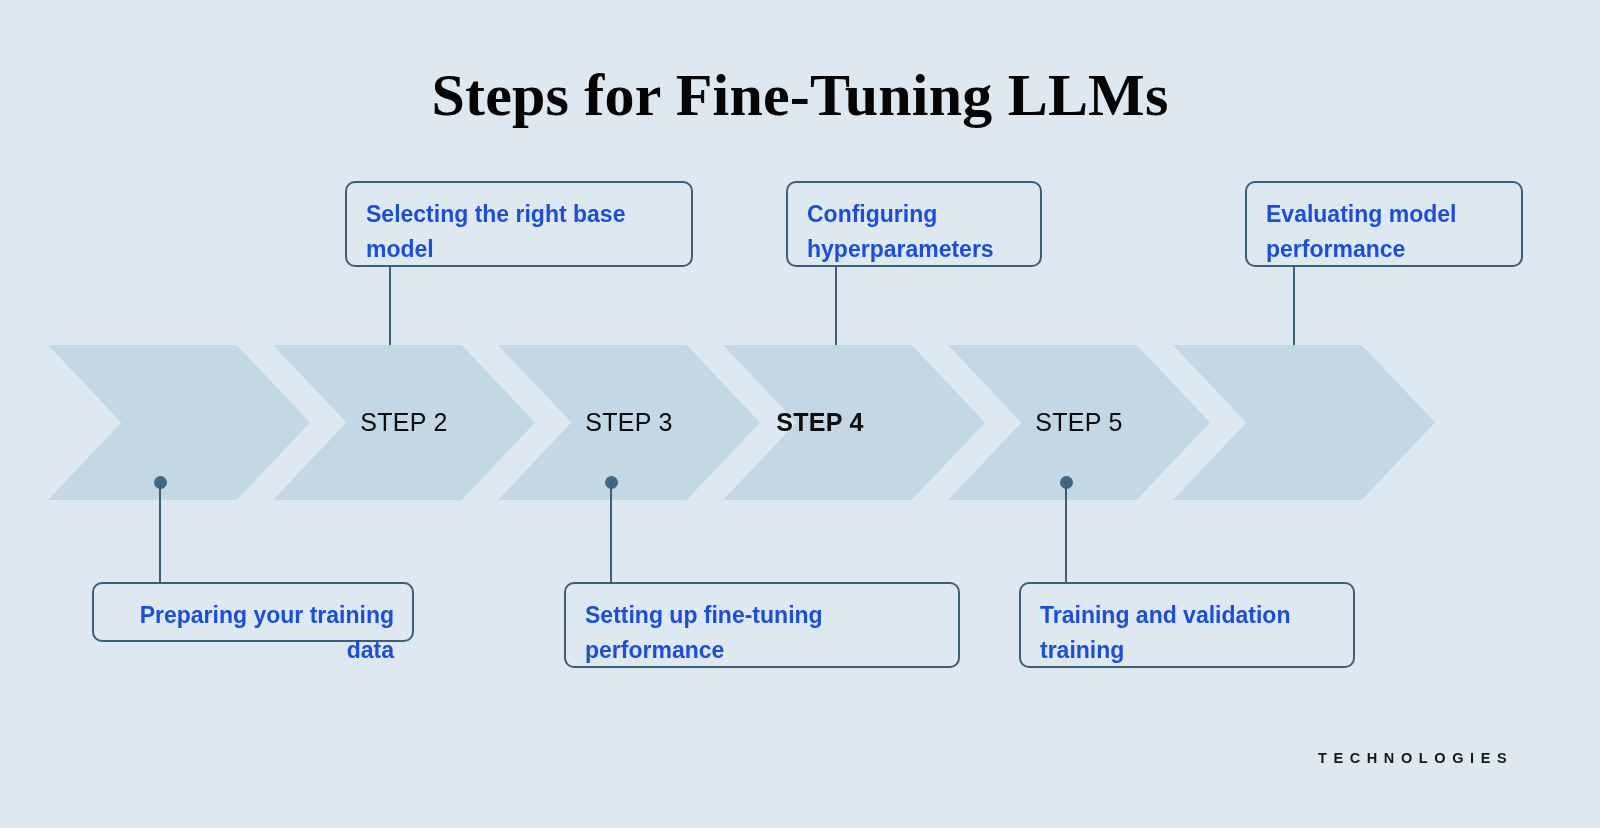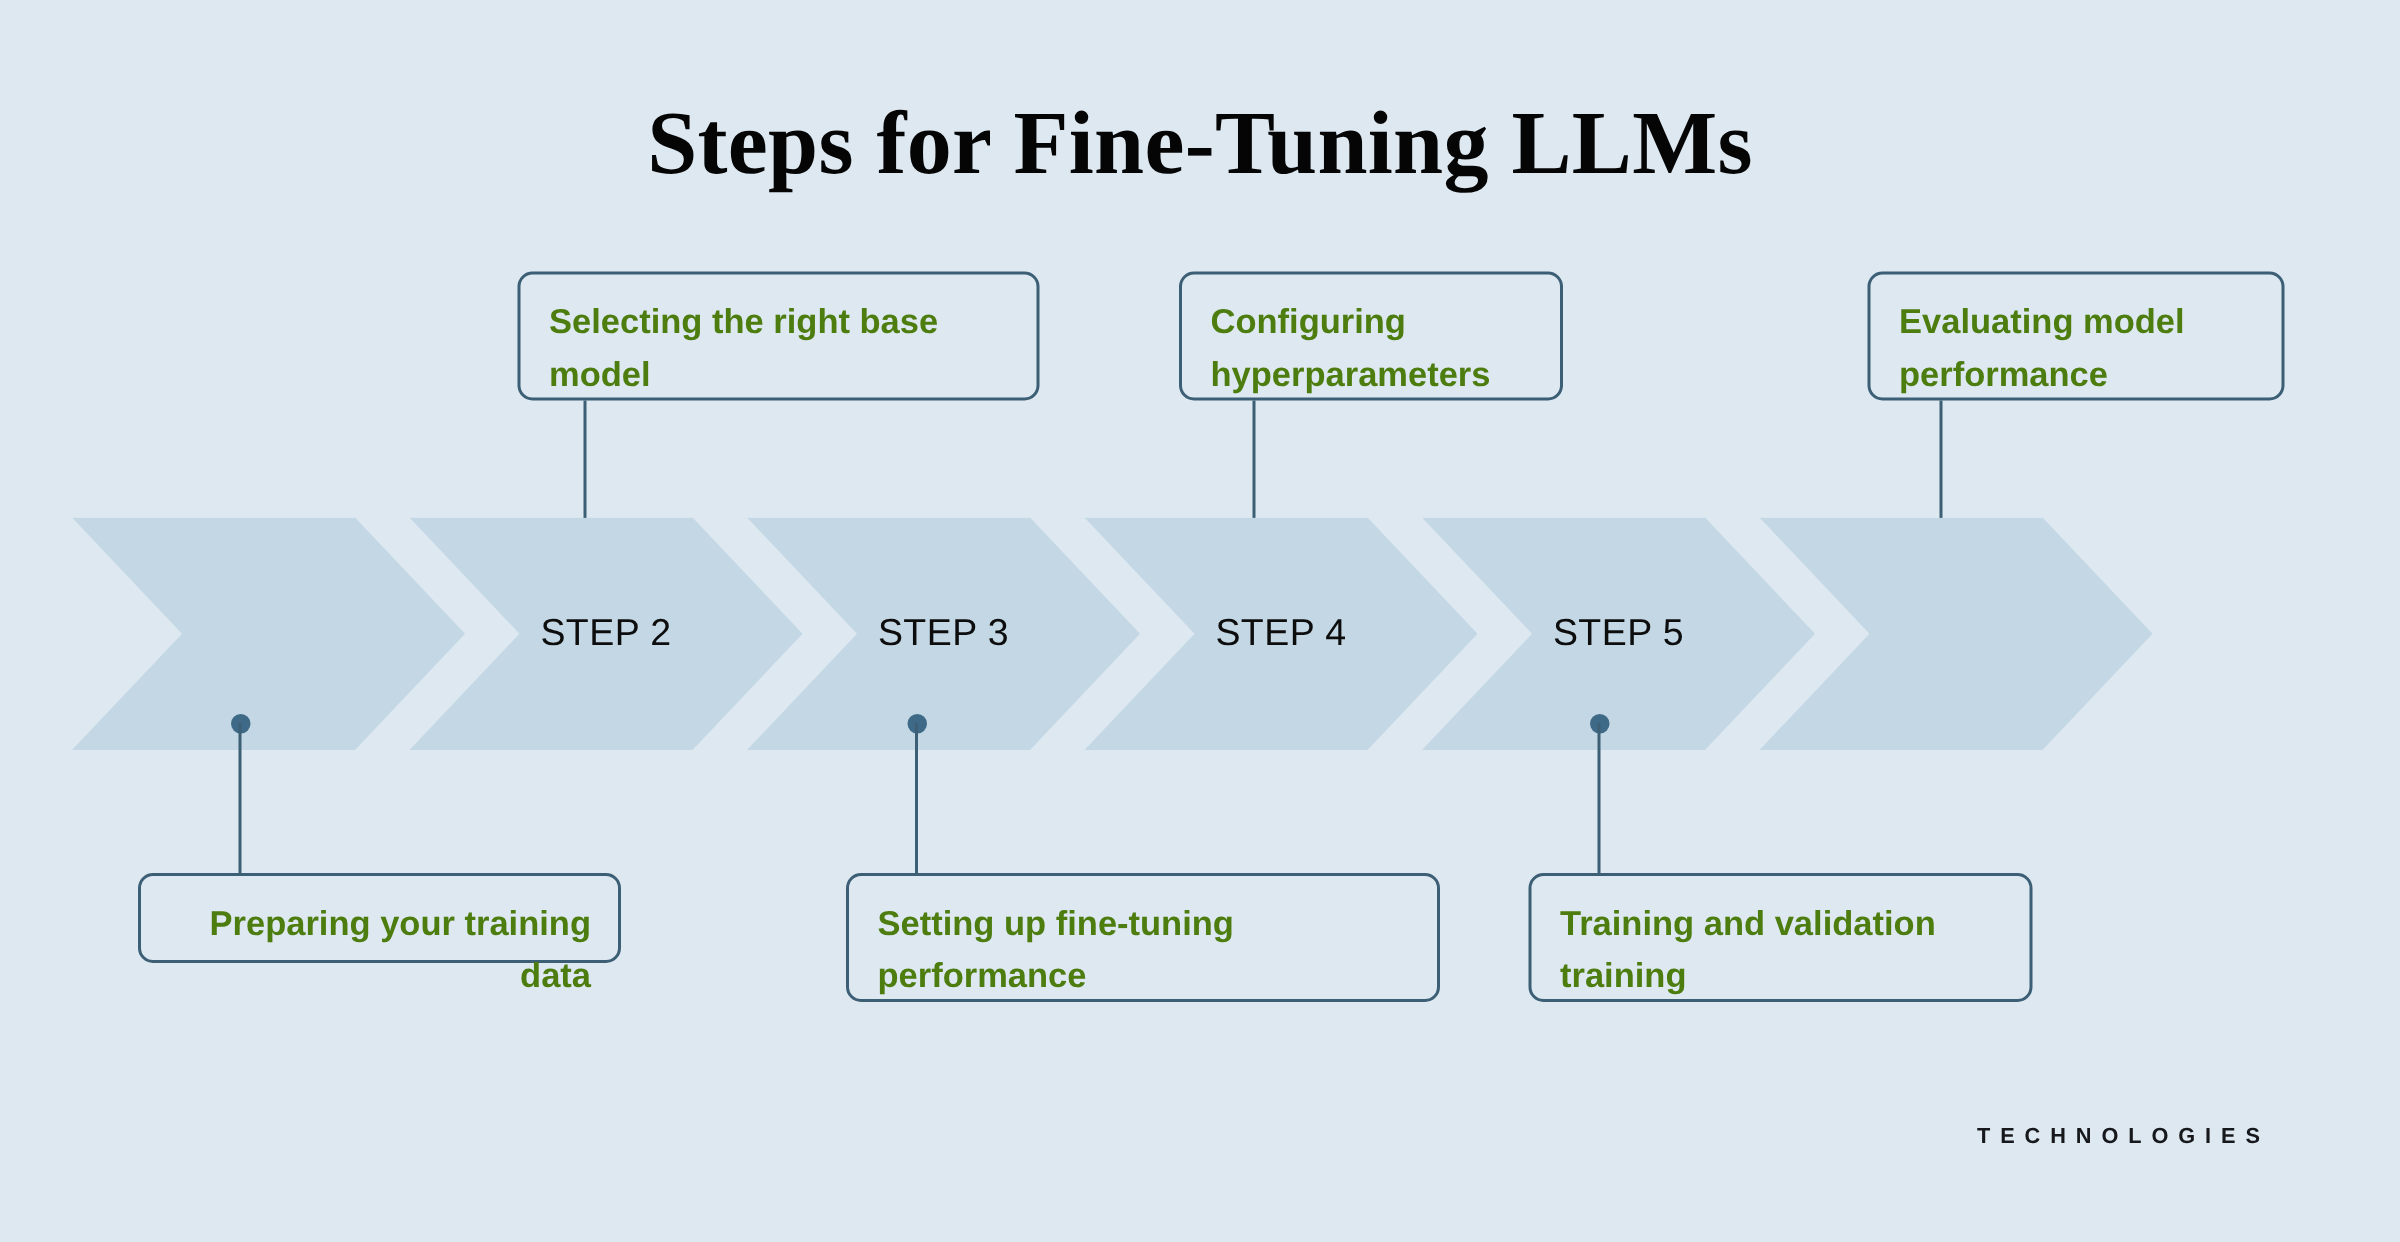--- a/index.html
+++ b/index.html
@@ -73,21 +73,21 @@
   .callout {
     position: absolute;
     box-sizing: border-box;
     background: #dde8f1;
     border: 2px solid #3c5f75;
     border-radius: 10px;
     padding: 14px 18px 14px 19px;
     font-size: 23px;
     font-weight: bold;
     line-height: 1.52;
-    color: #4d7c0f;
+    color: #1d4ed8;
   }
 
   
   .conn-line {
     position: absolute;
     width: 2px;
     background: #3c5f75;
   }
   .conn-dot {
     position: absolute;
@@ -159,21 +159,21 @@
   <div id="chevron-band">
     <div class="chevron first" style="left:48px;  width:262px;"></div>
     <div class="chevron" style="left:273px; width:262px;"></div>
     <div class="chevron" style="left:498px; width:262px;"></div>
     <div class="chevron" style="left:723px; width:262px;"></div>
     <div class="chevron" style="left:948px; width:262px;"></div>
     <div class="chevron" style="left:1173px; width:262px;"></div>
 
     <div class="chev-label" style="left:273px;  width:262px;">STEP 2</div>
     <div class="chev-label" style="left:498px;  width:262px;">STEP 3</div>
-    <div class="chev-label" style="left:723px;  width:262px;">STEP 4</div>
+    <div class="chev-label" style="left:689px;  width:262px;font-weight:bold;">STEP 4</div>
     <div class="chev-label" style="left:948px;  width:262px;">STEP 5</div>
   </div>
 
   <div class="conn-dot" style="left:154px;  top:476px;"></div>
   <div class="conn-line" style="left:159px;  top:482px; height:101px;"></div>
 
   <div class="conn-dot" style="left:605px;  top:476px;"></div>
   <div class="conn-line" style="left:610px;  top:482px; height:101px;"></div>
 
   <div class="conn-dot" style="left:1060px; top:476px;"></div>

